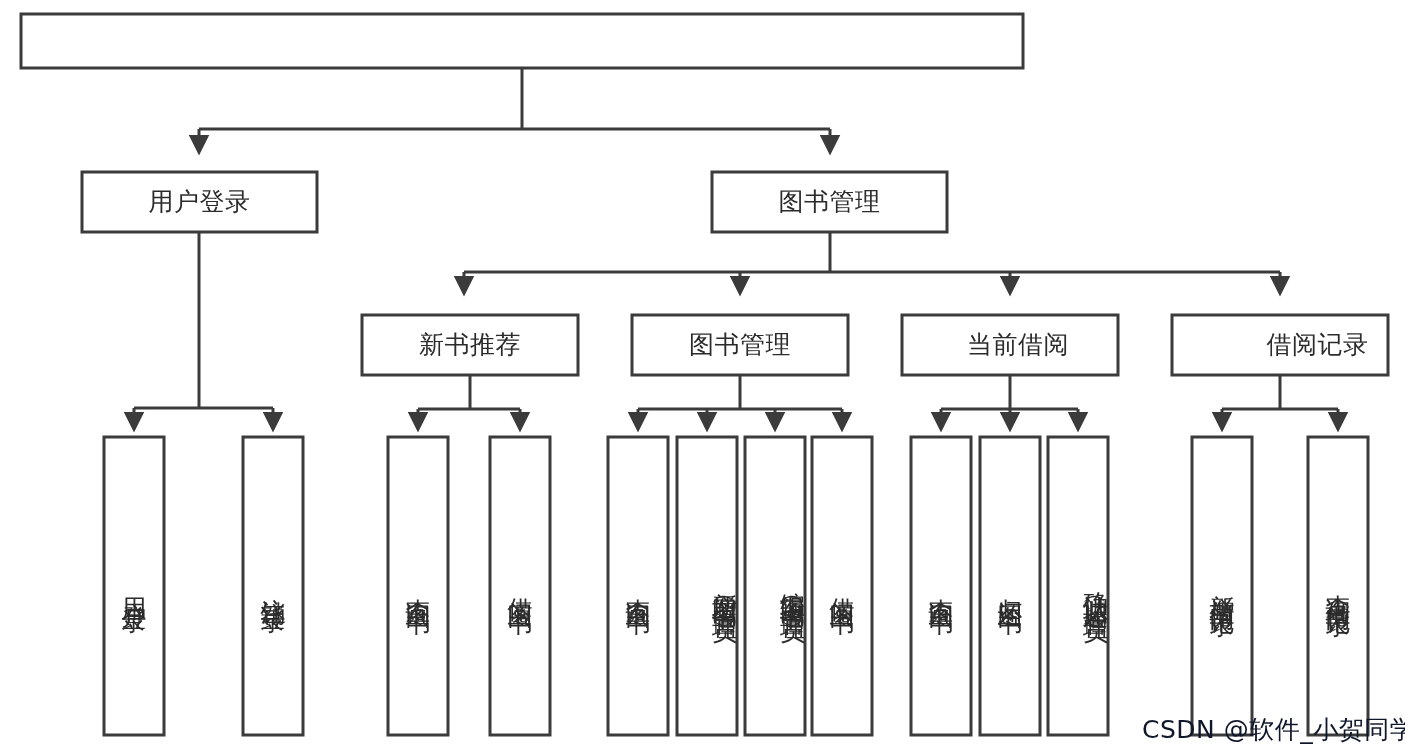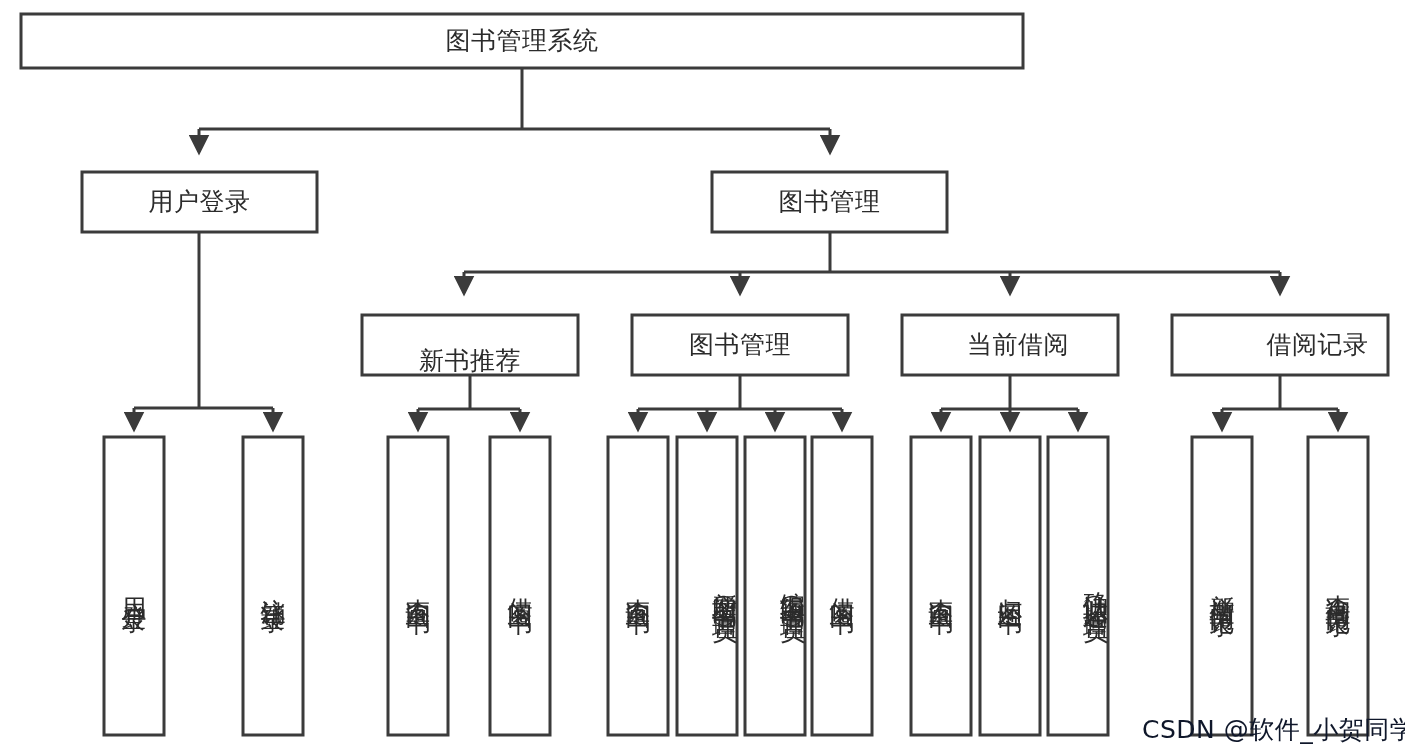--- a/index.html
+++ b/index.html
@@ -154,26 +154,25 @@
     <rect class="node-box" x="812" y="437" width="60" height="298"></rect>
 
     <rect class="node-box" x="911" y="437" width="60" height="298"></rect>
     <rect class="node-box" x="980" y="437" width="60" height="298"></rect>
     <rect class="node-box" x="1048" y="437" width="60" height="298"></rect>
 
     <rect class="node-box" x="1192" y="437" width="60" height="298"></rect>
     <rect class="node-box" x="1308" y="437" width="60" height="298"></rect>
   </svg>
 
-  <div class="node-label horizontal" style="left:21px; top:14px; width:1002px; height:54px;">图书管理系统</div>
 
   <div class="node-label horizontal" style="left:82px; top:172px; width:235px; height:60px;">用户登录</div>
   <div class="node-label horizontal" style="left:712px; top:172px; width:235px; height:60px;">图书管理</div>
 
-  <div class="node-label horizontal" style="left:362px; top:315px; width:216px; height:60px;margin-top:16px;">新书推荐</div>
+  <div class="node-label horizontal" style="left:362px; top:315px; width:216px; height:60px;">新书推荐</div>
   <div class="node-label horizontal" style="left:632px; top:315px; width:216px; height:60px;">图书管理</div>
   <div class="node-label horizontal" style="left:902px; top:315px; width:232px; height:60px;">当前借阅</div>
   <div class="node-label horizontal" style="left:1172px; top:315px; width:203px; height:60px;padding-left:44px;">借阅记录</div>
 
   <div class="node-label vertical align-center" style="left:104px; top:437px; width:60px; height:298px;">用户登录</div>
   <div class="node-label vertical align-center" style="left:243px; top:437px; width:60px; height:298px;">注销登录</div>
 
   <div class="node-label vertical align-center" style="left:388px; top:437px; width:60px; height:298px;">查询图书</div>
   <div class="node-label vertical align-center" style="left:490px; top:437px; width:60px; height:298px;">借阅图书</div>
 

